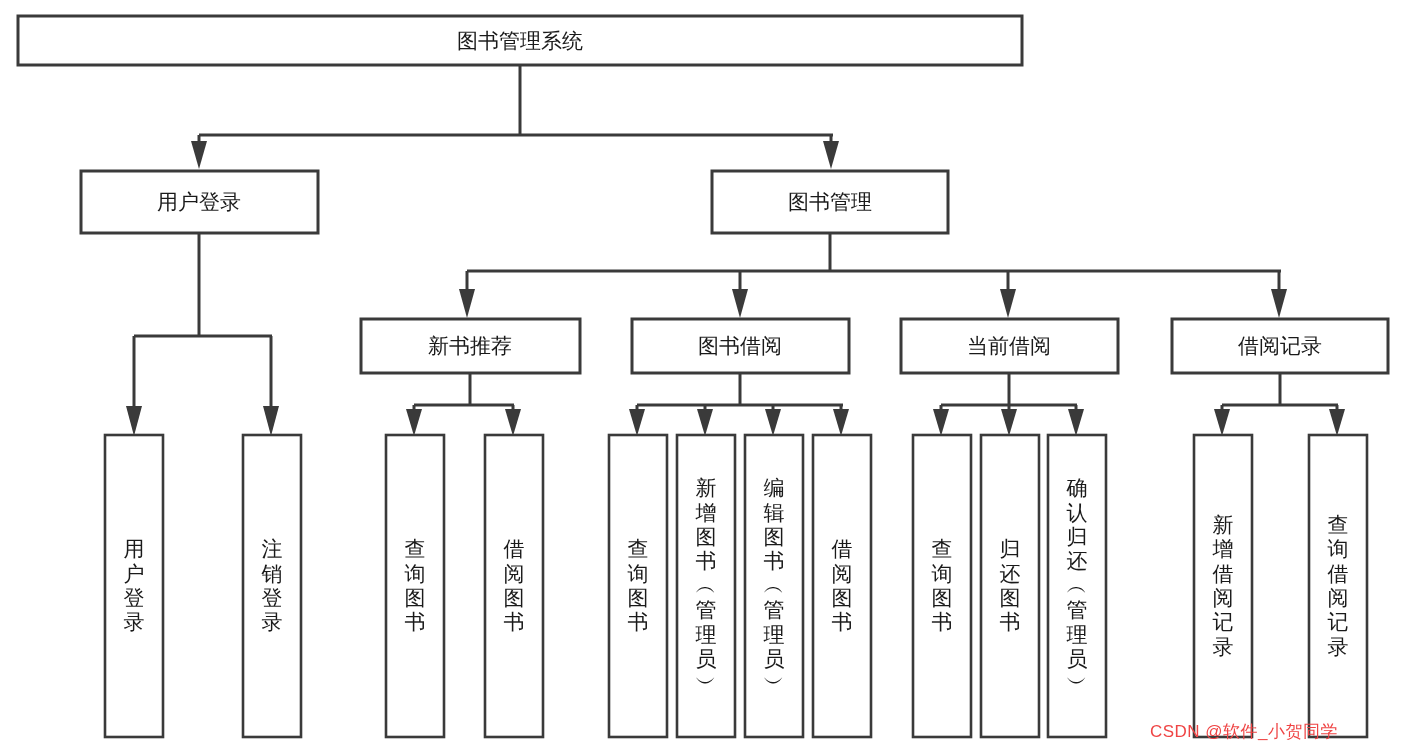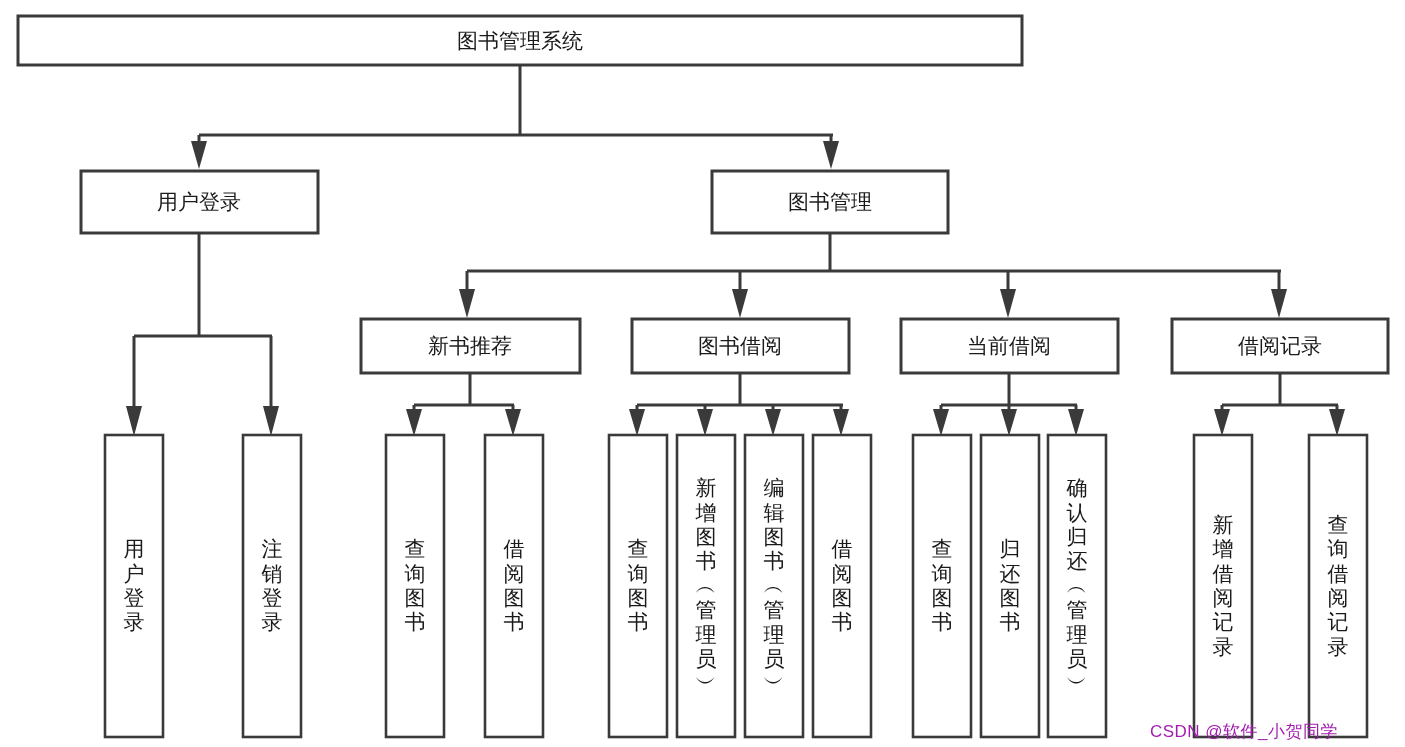--- a/index.html
+++ b/index.html
@@ -67,21 +67,21 @@
   }
   .vert-char {
     display: block;
   }
   .watermark {
     position: absolute;
     right: 8px;
     bottom: 4px;
     font-family: "Liberation Sans", "DejaVu Sans", sans-serif;
     font-size: 17px;
-    color: #a21caf;
+    color: #ef4444;
     letter-spacing: 0.5px;
     white-space: nowrap;
   }
 </style>
 </head>
 <body>
 
 <div id="diagram-root">
 
   <svg class="tree-canvas" viewBox="0 0 1405 747" xmlns="http://www.w3.org/2000/svg">

